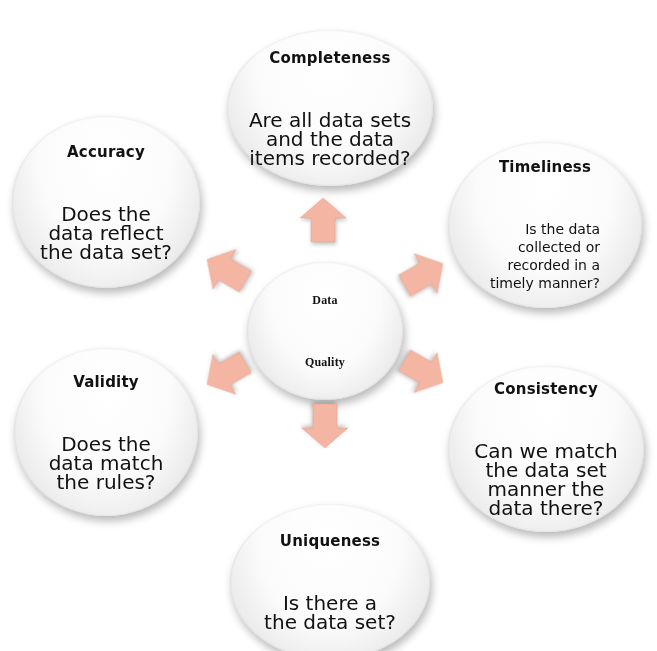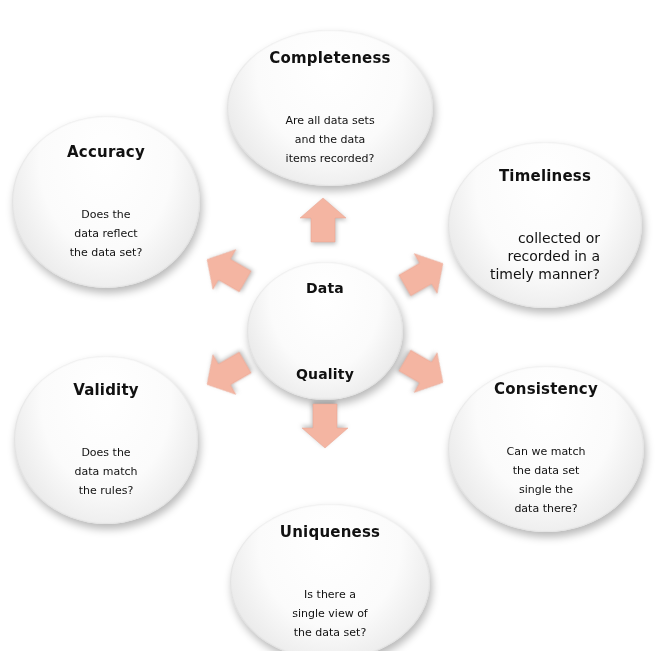--- a/index.html
+++ b/index.html
@@ -6,22 +6,22 @@
   body { width:657px; height:651px; position:relative; overflow:hidden;
          font-family:"DejaVu Sans","Liberation Sans",sans-serif; color:#111; }
   .bubble {
     position:absolute; border-radius:50%;
     background: radial-gradient(ellipse at 50% 25%, #ffffff 0%, #fbfbfb 50%, #e6e6e6 85%, #cfcfcf 100%);
     box-shadow: 2px 5px 8px rgba(0,0,0,0.28), inset 0 0 2px rgba(0,0,0,0.15);
     display:flex; flex-direction:column; align-items:center; justify-content:center;
     text-align:center; box-sizing:border-box;gap:38px;
   }
   .title { font-weight:bold; font-size:15px; margin-bottom:6px; letter-spacing:0.2px; }
-  .desc { font-size:11px; line-height:19px; }
-  .center .title { font-size:14px; line-height:24px; margin:12px; }
+  .desc { font-size:20px; line-height:19px; }
+  .center .title { font-size:12px; line-height:24px; margin:0;font-family:Liberation Serif, serif; }
   .arrow { position:absolute; width:46px; height:46px; }
   .arrow svg { width:100%; height:100%; overflow:visible; }
 </style>
 </head>
 <body>
 
 <div class="bubble" style="left:227px; top:30px; width:206px; height:156px;">
   <div class="title">Completeness</div>
   <div class="desc">
     <div>Are all data sets</div>
@@ -35,55 +35,55 @@
   <div class="desc">
     <div>Does the</div>
     <div>data reflect</div>
     <div>the data set?</div>
   </div>
 </div>
 
 <div class="bubble" style="left:448px; top:142px; width:194px; height:166px;text-align:right;">
   <div class="title">Timeliness</div>
   <div class="desc" style="font-size:14px; line-height:18px;">
+    <div>Is the data</div>
     <div>collected or</div>
     <div>recorded in a</div>
     <div>timely manner?</div>
   </div>
 </div>
 
 <div class="bubble center" style="left:247px; top:262px; width:156px; height:138px;">
   <div class="title">Data</div>
   <div class="title">Quality</div>
 </div>
 
-<div class="bubble" style="left:14px; top:356px; width:184px; height:168px;align-items:center;">
+<div class="bubble" style="left:14px; top:348px; width:184px; height:168px;align-items:center;">
   <div class="title">Validity</div>
   <div class="desc">
     <div>Does the</div>
     <div>data match</div>
     <div>the rules?</div>
   </div>
 </div>
 
 <div class="bubble" style="left:448px; top:366px; width:196px; height:166px;">
   <div class="title">Consistency</div>
   <div class="desc">
     <div>Can we match</div>
     <div>the data set</div>
-    <div>single the</div>
+    <div>manner the</div>
     <div>data there?</div>
   </div>
 </div>
 
 <div class="bubble" style="left:230px; top:504px; width:200px; height:156px;">
   <div class="title">Uniqueness</div>
   <div class="desc">
     <div>Is there a</div>
-    <div>single view of</div>
     <div>the data set?</div>
   </div>
 </div>
 
 <div class="arrow" style="left:300px; top:198px; transform:rotate(0deg);">
   <svg viewBox="0 0 46 46">
       <polygon points="23,0 46,20 35,20 35,44 11,44 11,20 0,20" fill="#f4b5a2" stroke="#e8a28e" stroke-width="0.5" style="filter:drop-shadow(1px 2px 2px rgba(0,0,0,0.25))"></polygon>
     </svg>
 </div>
 <div class="arrow" style="left:204px; top:248px; transform:rotate(-60deg);">

